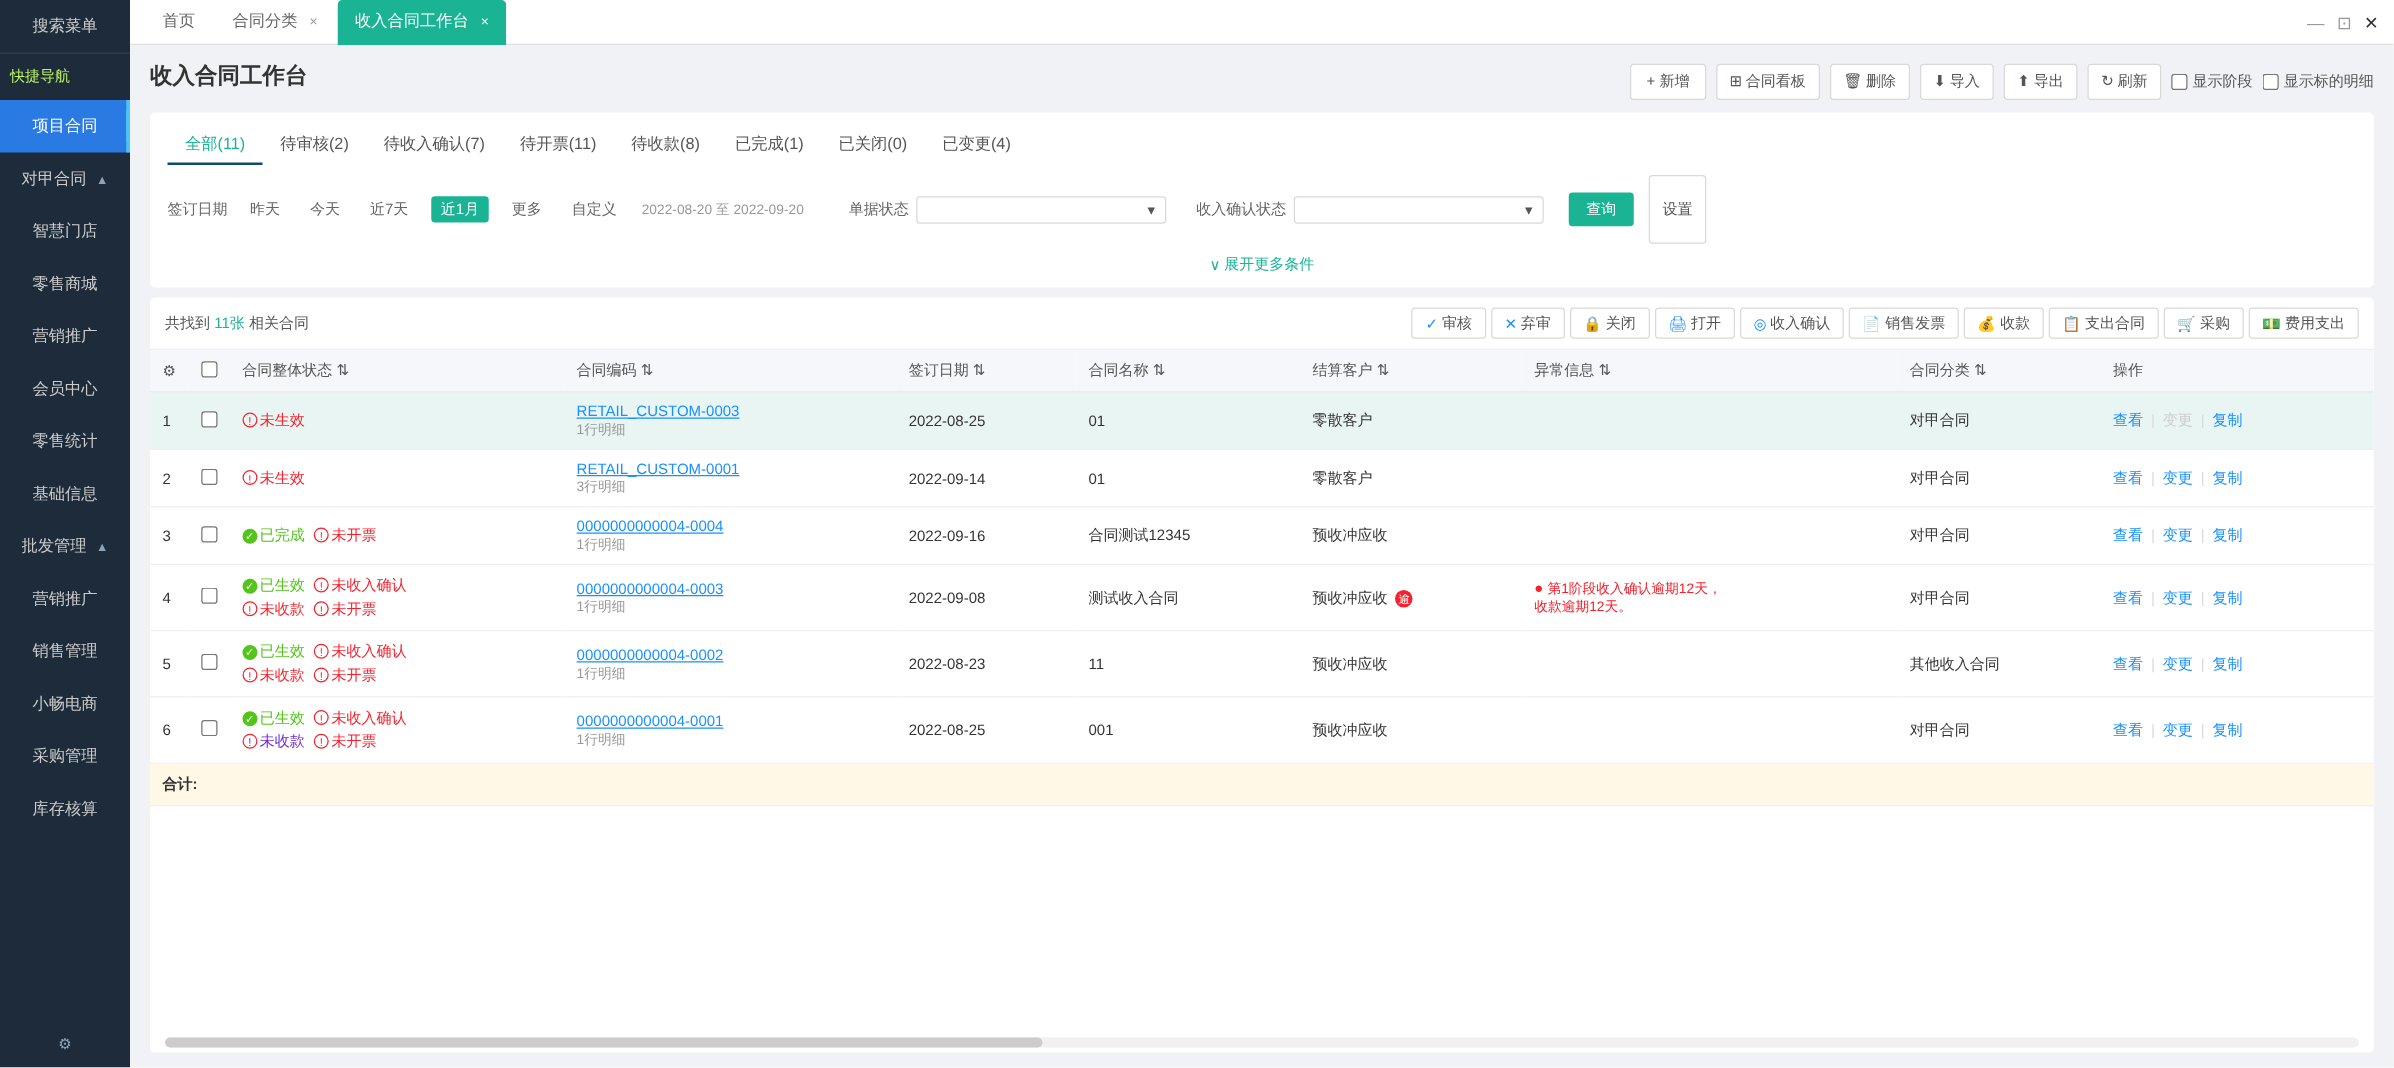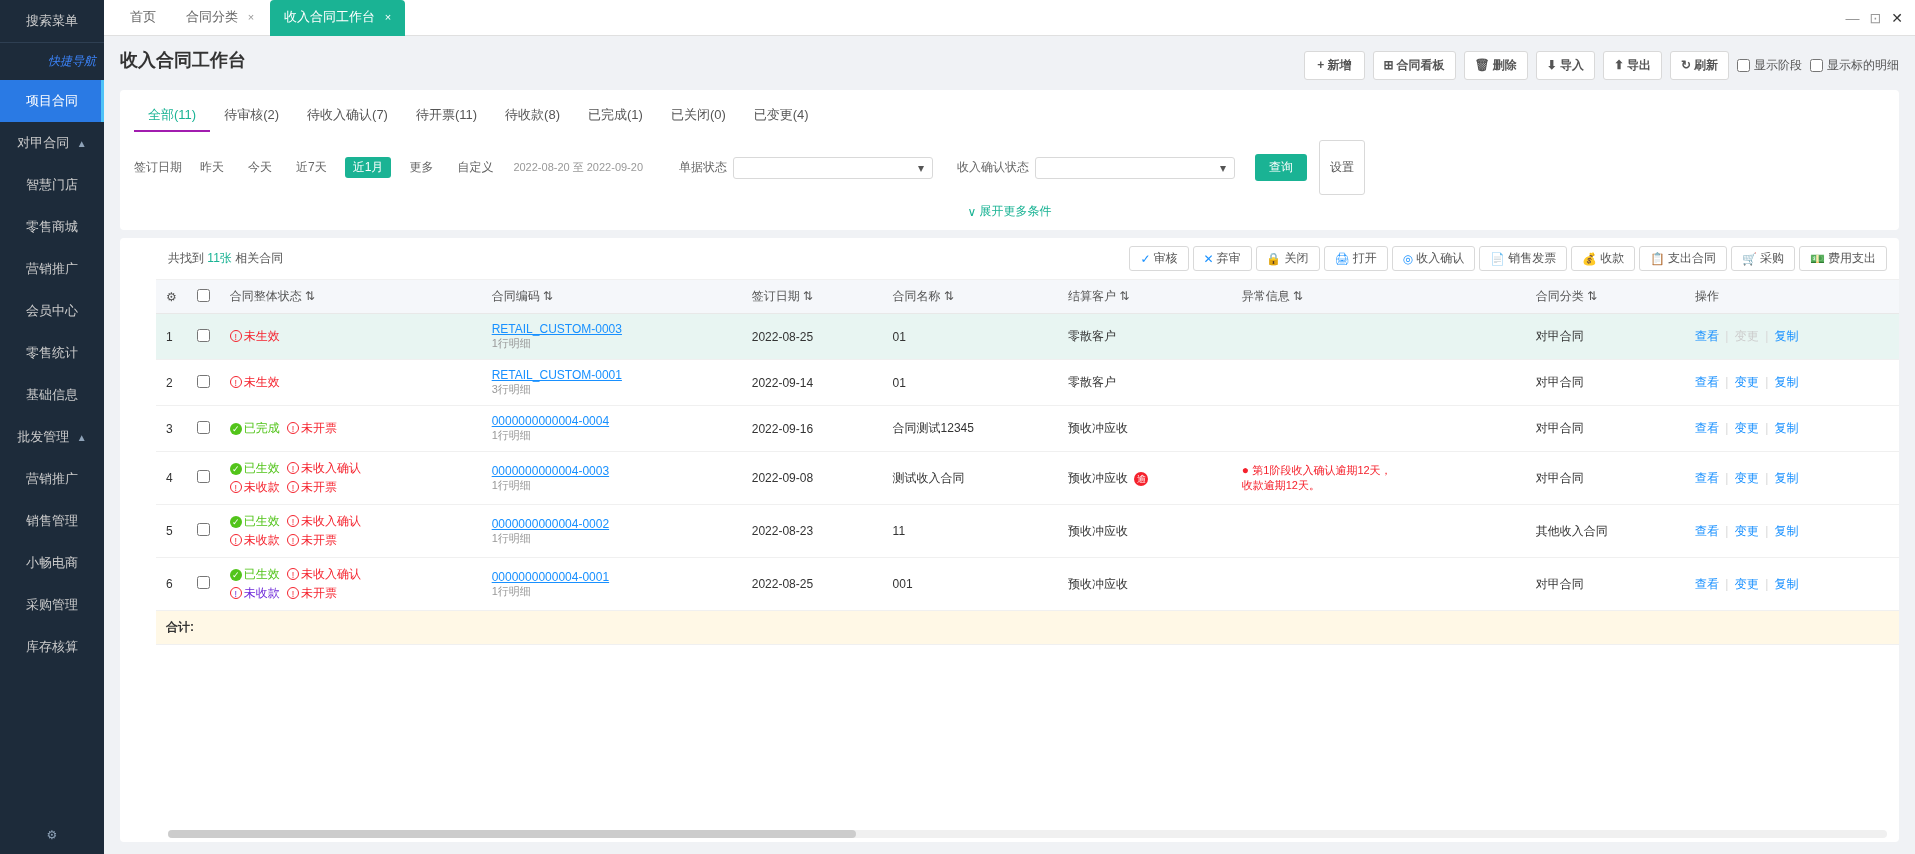--- a/index.html
+++ b/index.html
@@ -1,21 +1,21 @@
 <!DOCTYPE html>
 <html><head>
   <meta charset="utf-8">
   <style>
     * { box-sizing: border-box; margin: 0; padding: 0; }
     body { font-family: 'Microsoft YaHei', Arial, sans-serif; font-size: 12px; background: #f0f2f5; color: #333; display: flex; height: 854px; overflow: hidden; }
 
     
     .sidebar { width: 104px; background: #1d2b3a; display: flex; flex-direction: column; height: 100%; flex-shrink: 0; }
     .sidebar-search { padding: 12px 8px; color: #ccc; font-size: 13px; cursor: pointer; border-bottom: 1px solid #2e3f52; text-align: center; }
-    .sidebar-quick-nav { padding: 10px 8px; color: #3b82f6; font-size: 12px; text-align: right; font-style: italic; }
+    .sidebar-quick-nav { padding: 10px 8px; color: #bef264; font-size: 12px; text-align: left; }
     .sidebar-item { padding: 12px 8px; color: #ccc; font-size: 13px; cursor: pointer; text-align: center; position: relative; }
     .sidebar-item.active { background: #2a7ae4; color: #fff; }
     .sidebar-item.active::after { content: ''; position: absolute; right: 0; top: 50%; transform: translateY(-50%); width: 3px; height: 60%; background: #4fc3f7; }
     .sidebar-item-arrow { font-size: 10px; margin-left: 4px; color: #8fa3b8; }
     .sidebar-bottom { margin-top: auto; padding: 12px 8px; text-align: center; color: #8fa3b8; cursor: pointer; }
 
     
     .main { flex: 1; display: flex; flex-direction: column; height: 100%; overflow: hidden; }
 
     
@@ -26,43 +26,43 @@
     .tab.active .tab-close { color: #fff; }
     .tabs-bar-right { margin-left: auto; display: flex; gap: 10px; }
     .tabs-bar-icon { font-size: 14px; color: #999; cursor: pointer; }
 
     
     .page-content { flex: 1; padding: 12px 16px; overflow: hidden; display: flex; flex-direction: column; background: #f0f2f5; }
 
     
     .page-title { font-size: 18px; font-weight: bold; color: #333; margin-bottom: 10px; }
     .checkbox-label { display: flex; align-items: center; gap: 4px; font-size: 12px; color: #555; }
-    .btn-add { background: none; border: none; color: #555; cursor: pointer; font-size: 12px; display: flex; align-items: center; gap: 3px; font-weight: bold; }
+    .btn-add { background: none; border: none; color: #555; cursor: pointer; font-size: 12px; display: flex; align-items: center; gap: 3px; }
     .btn-query { background: #1ab394; color: #fff; border: none; padding: 5px 14px; border-radius: 3px; cursor: pointer; font-size: 12px; }
     .btn-setting { background: #fff; color: #555; border: 1px solid #d9d9d9; padding: 18px 10px; border-radius: 3px; cursor: pointer; font-size: 12px; }
 
     
     .filter-card { background: #fff; border-radius: 4px; padding: 10px 14px; margin-bottom: 8px; flex-shrink: 0; }
 
     
     .status-tabs { display: flex; gap: 0; margin-bottom: 0; }
     .status-tab { padding: 6px 14px; font-size: 13px; cursor: pointer; color: #555; border-bottom: 2px solid transparent; }
-    .status-tab.active { color: #1ab394; border-bottom: 2px solid #a21caf; }
+    .status-tab.active { color: #1ab394; border-bottom: 2px solid #0c4a6e; }
 
     
     .filter-row { display: flex; align-items: center; gap: 12px; margin-top: 8px; flex-wrap: wrap; }
     .filter-label { font-size: 12px; color: #666; white-space: nowrap; }
     .filter-date-btn { font-size: 12px; color: #666; cursor: pointer; padding: 2px 6px; border-radius: 3px; }
     .filter-date-btn.active { color: #1ab394; background: #e8f8f5; border-radius: 3px; }
     .filter-date-range { font-size: 11px; color: #999; margin-left: 2px; }
     .filter-select { border: 1px solid #d9d9d9; border-radius: 3px; padding: 3px 8px; font-size: 12px; color: #555; background: #fff; min-width: 120px; cursor: pointer; display: flex; align-items: center; justify-content: space-between; }
     .expand-more { color: #1ab394; font-size: 12px; cursor: pointer; display: flex; align-items: center; gap: 3px; }
 
     
-    .table-area { flex: 1; background: #fff; border-radius: 4px; overflow: hidden; display: flex; flex-direction: column; padding-left: 36px; }
+    .table-area { flex: 1; background: #fff; border-radius: 4px; overflow: hidden; display: flex; flex-direction: column; }
 
     
     .table-toolbar { display: flex; align-items: center; padding: 8px 12px; border-bottom: 1px solid #f0f0f0; gap: 4px; flex-wrap: wrap; }
     .count-text { font-size: 12px; color: #555; }
     .count-num { color: #1ab394; }
     .action-btn { padding: 3px 10px; font-size: 12px; border: 1px solid #d9d9d9; border-radius: 3px; cursor: pointer; background: #fff; color: #555; display: flex; align-items: center; gap: 3px; }
 
     
     .data-table { width: 100%; border-collapse: collapse; font-size: 12px; }
     .data-table th { background: #f5f7fa; padding: 8px 10px; text-align: left; font-weight: 500; color: #555; border-bottom: 1px solid #e8e8e8; white-space: nowrap; }

